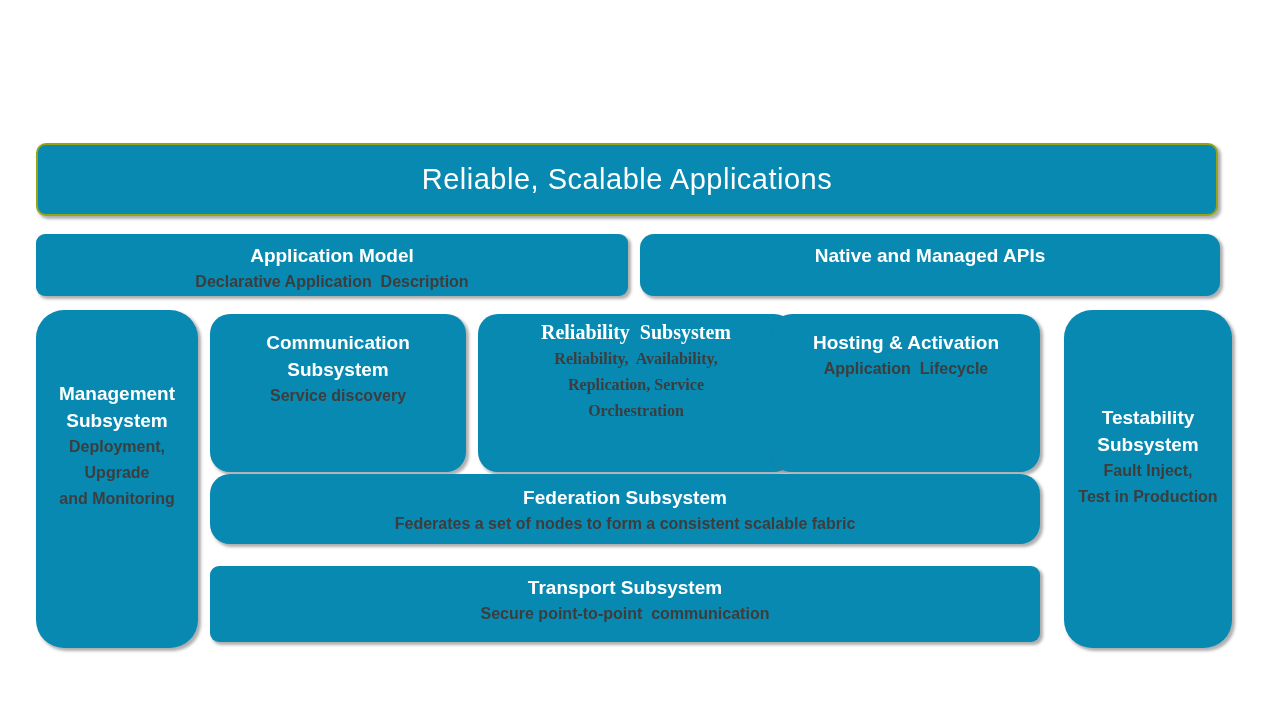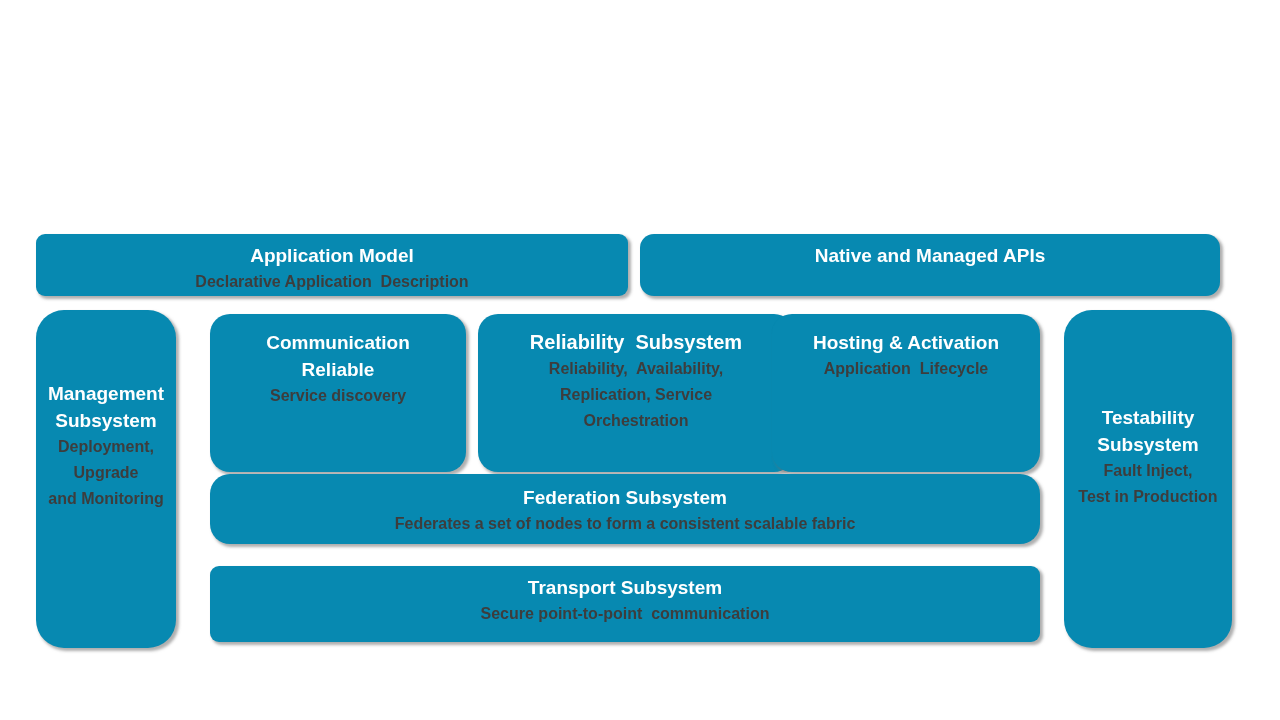--- a/index.html
+++ b/index.html
@@ -49,57 +49,60 @@
     color: var(--header-text, #ffffff);
     font-size: 29px;
     font-weight: 400;
     letter-spacing: 0.5px;
     white-space: pre-wrap;
   }
   
   #app-model-box   { left: 36px;  top: 234px; width: 592px; height: 62px; border-radius: 9px; padding-top: 8px; }
   #native-apis-box { left: 640px; top: 234px; width: 580px; height: 62px; border-radius: 14px; padding-top: 8px; }
   
-  #management-box  { left: 36px;   top: 310px; width: 140px; height: 338px; border-radius: 28px; padding-top: 70px; }
+  #management-box  { left: 36px;   top: 310px; width: 162px; height: 338px; border-radius: 28px; padding-top: 70px; }
   #testability-box { left: 1064px; top: 310px; width: 168px; height: 338px; border-radius: 28px; padding-top: 94px; }
   
   #communication-box { left: 210px; top: 314px; width: 256px; height: 158px; border-radius: 20px; padding-top: 15px; }
-  #reliability-box   { left: 478px; top: 314px; width: 316px; height: 158px; border-radius: 20px; padding-top: 15px; }
+  #reliability-box   { left: 478px; top: 314px; width: 316px; height: 158px; border-radius: 20px; padding-top: 5px; font-family: Liberation Serif, serif; }
   #reliability-box .hdr { font-size: 20px; }
   #hosting-box       { left: 772px; top: 314px; width: 268px; height: 158px; border-radius: 20px; padding-top: 15px; }
   
   #federation-box { left: 210px; top: 474px; width: 830px; height: 70px; border-radius: 20px; padding-top: 10px; }
   #transport-box  { left: 210px; top: 566px; width: 830px; height: 76px; border-radius: 9px; padding-top: 8px; }
 </style>
 </head>
 <body>
 
 <div id="canvas">
 
+  <div class="box" id="title-box">
+    <span class="banner-title">Reliable, Scalable Applications</span>
+  </div>
 
   <div class="box" id="app-model-box">
     <div class="hdr">Application Model</div>
     <div class="sub">Declarative Application  Description</div>
   </div>
 
   <div class="box" id="native-apis-box">
     <div class="hdr">Native and Managed APIs</div>
   </div>
 
   <div class="box" id="management-box">
     <div class="hdr">Management
 Subsystem</div>
     <div class="sub">Deployment,
 Upgrade
 and Monitoring</div>
   </div>
 
   <div class="box" id="communication-box">
     <div class="hdr">Communication
-Reliable</div>
+Subsystem</div>
     <div class="sub">Service discovery</div>
   </div>
 
   <div class="box" id="reliability-box">
     <div class="hdr">Reliability  Subsystem</div>
     <div class="sub">Reliability,  Availability,
 Replication, Service
 Orchestration</div>
   </div>
 

